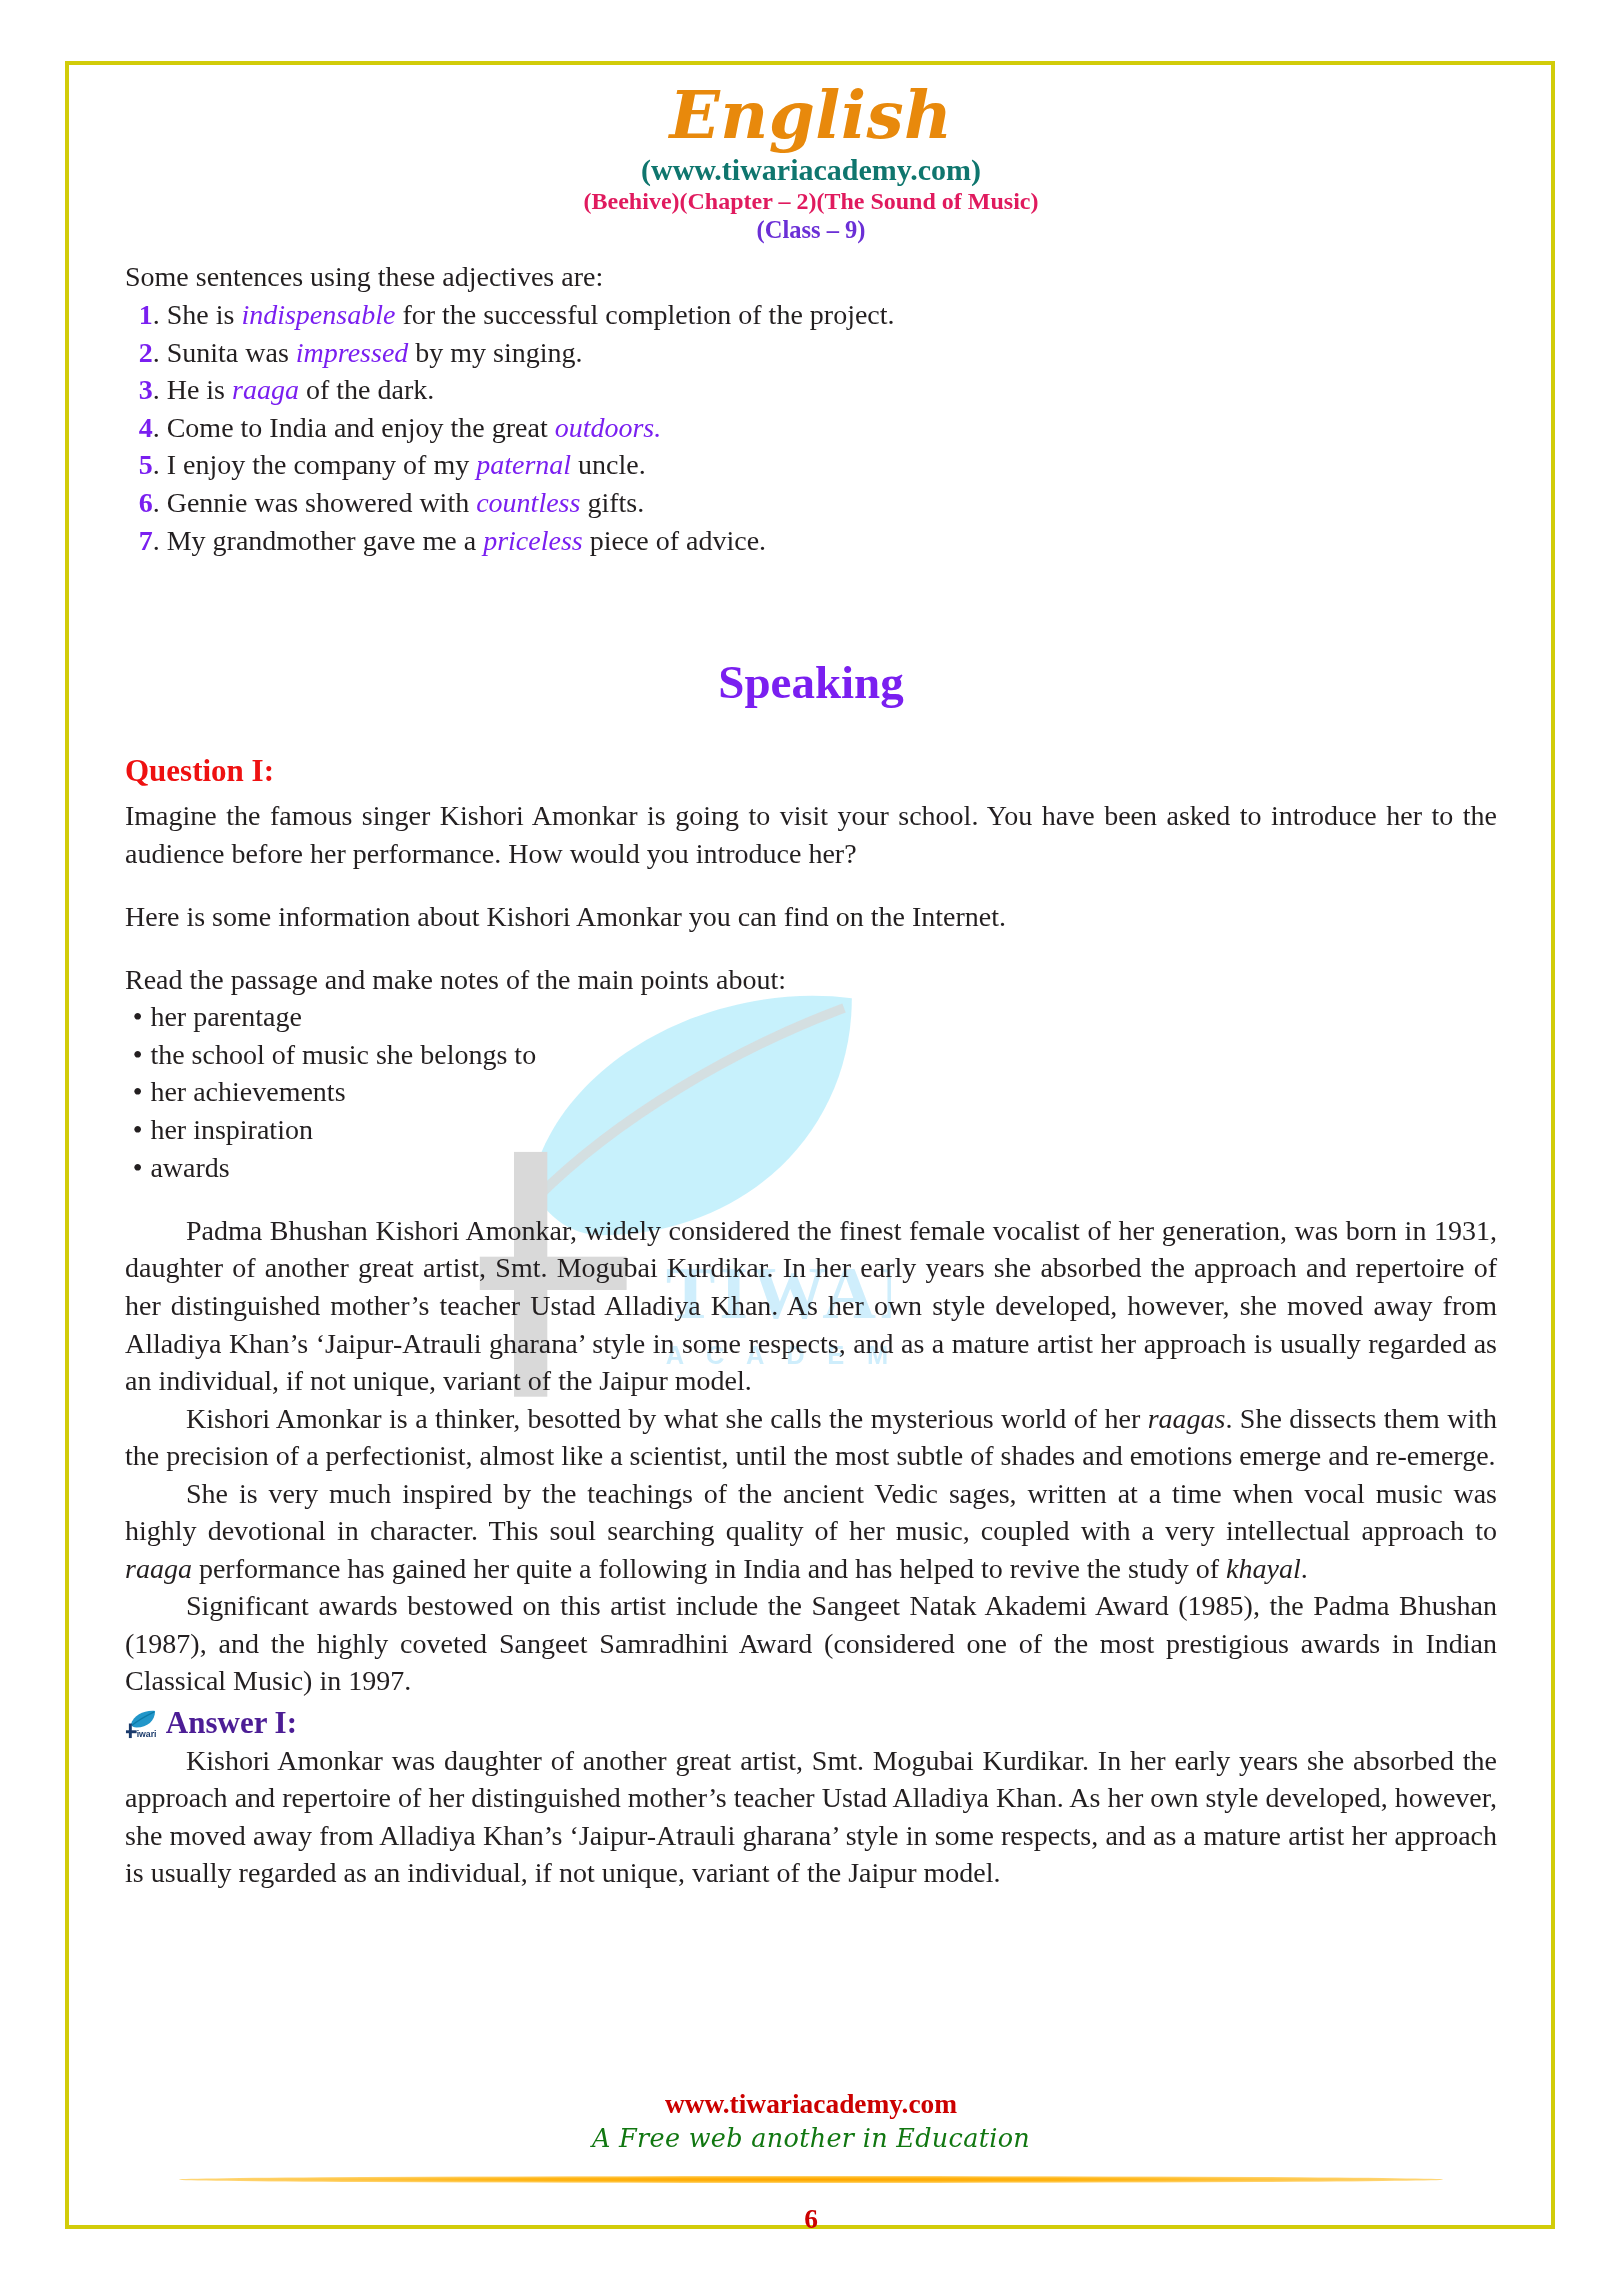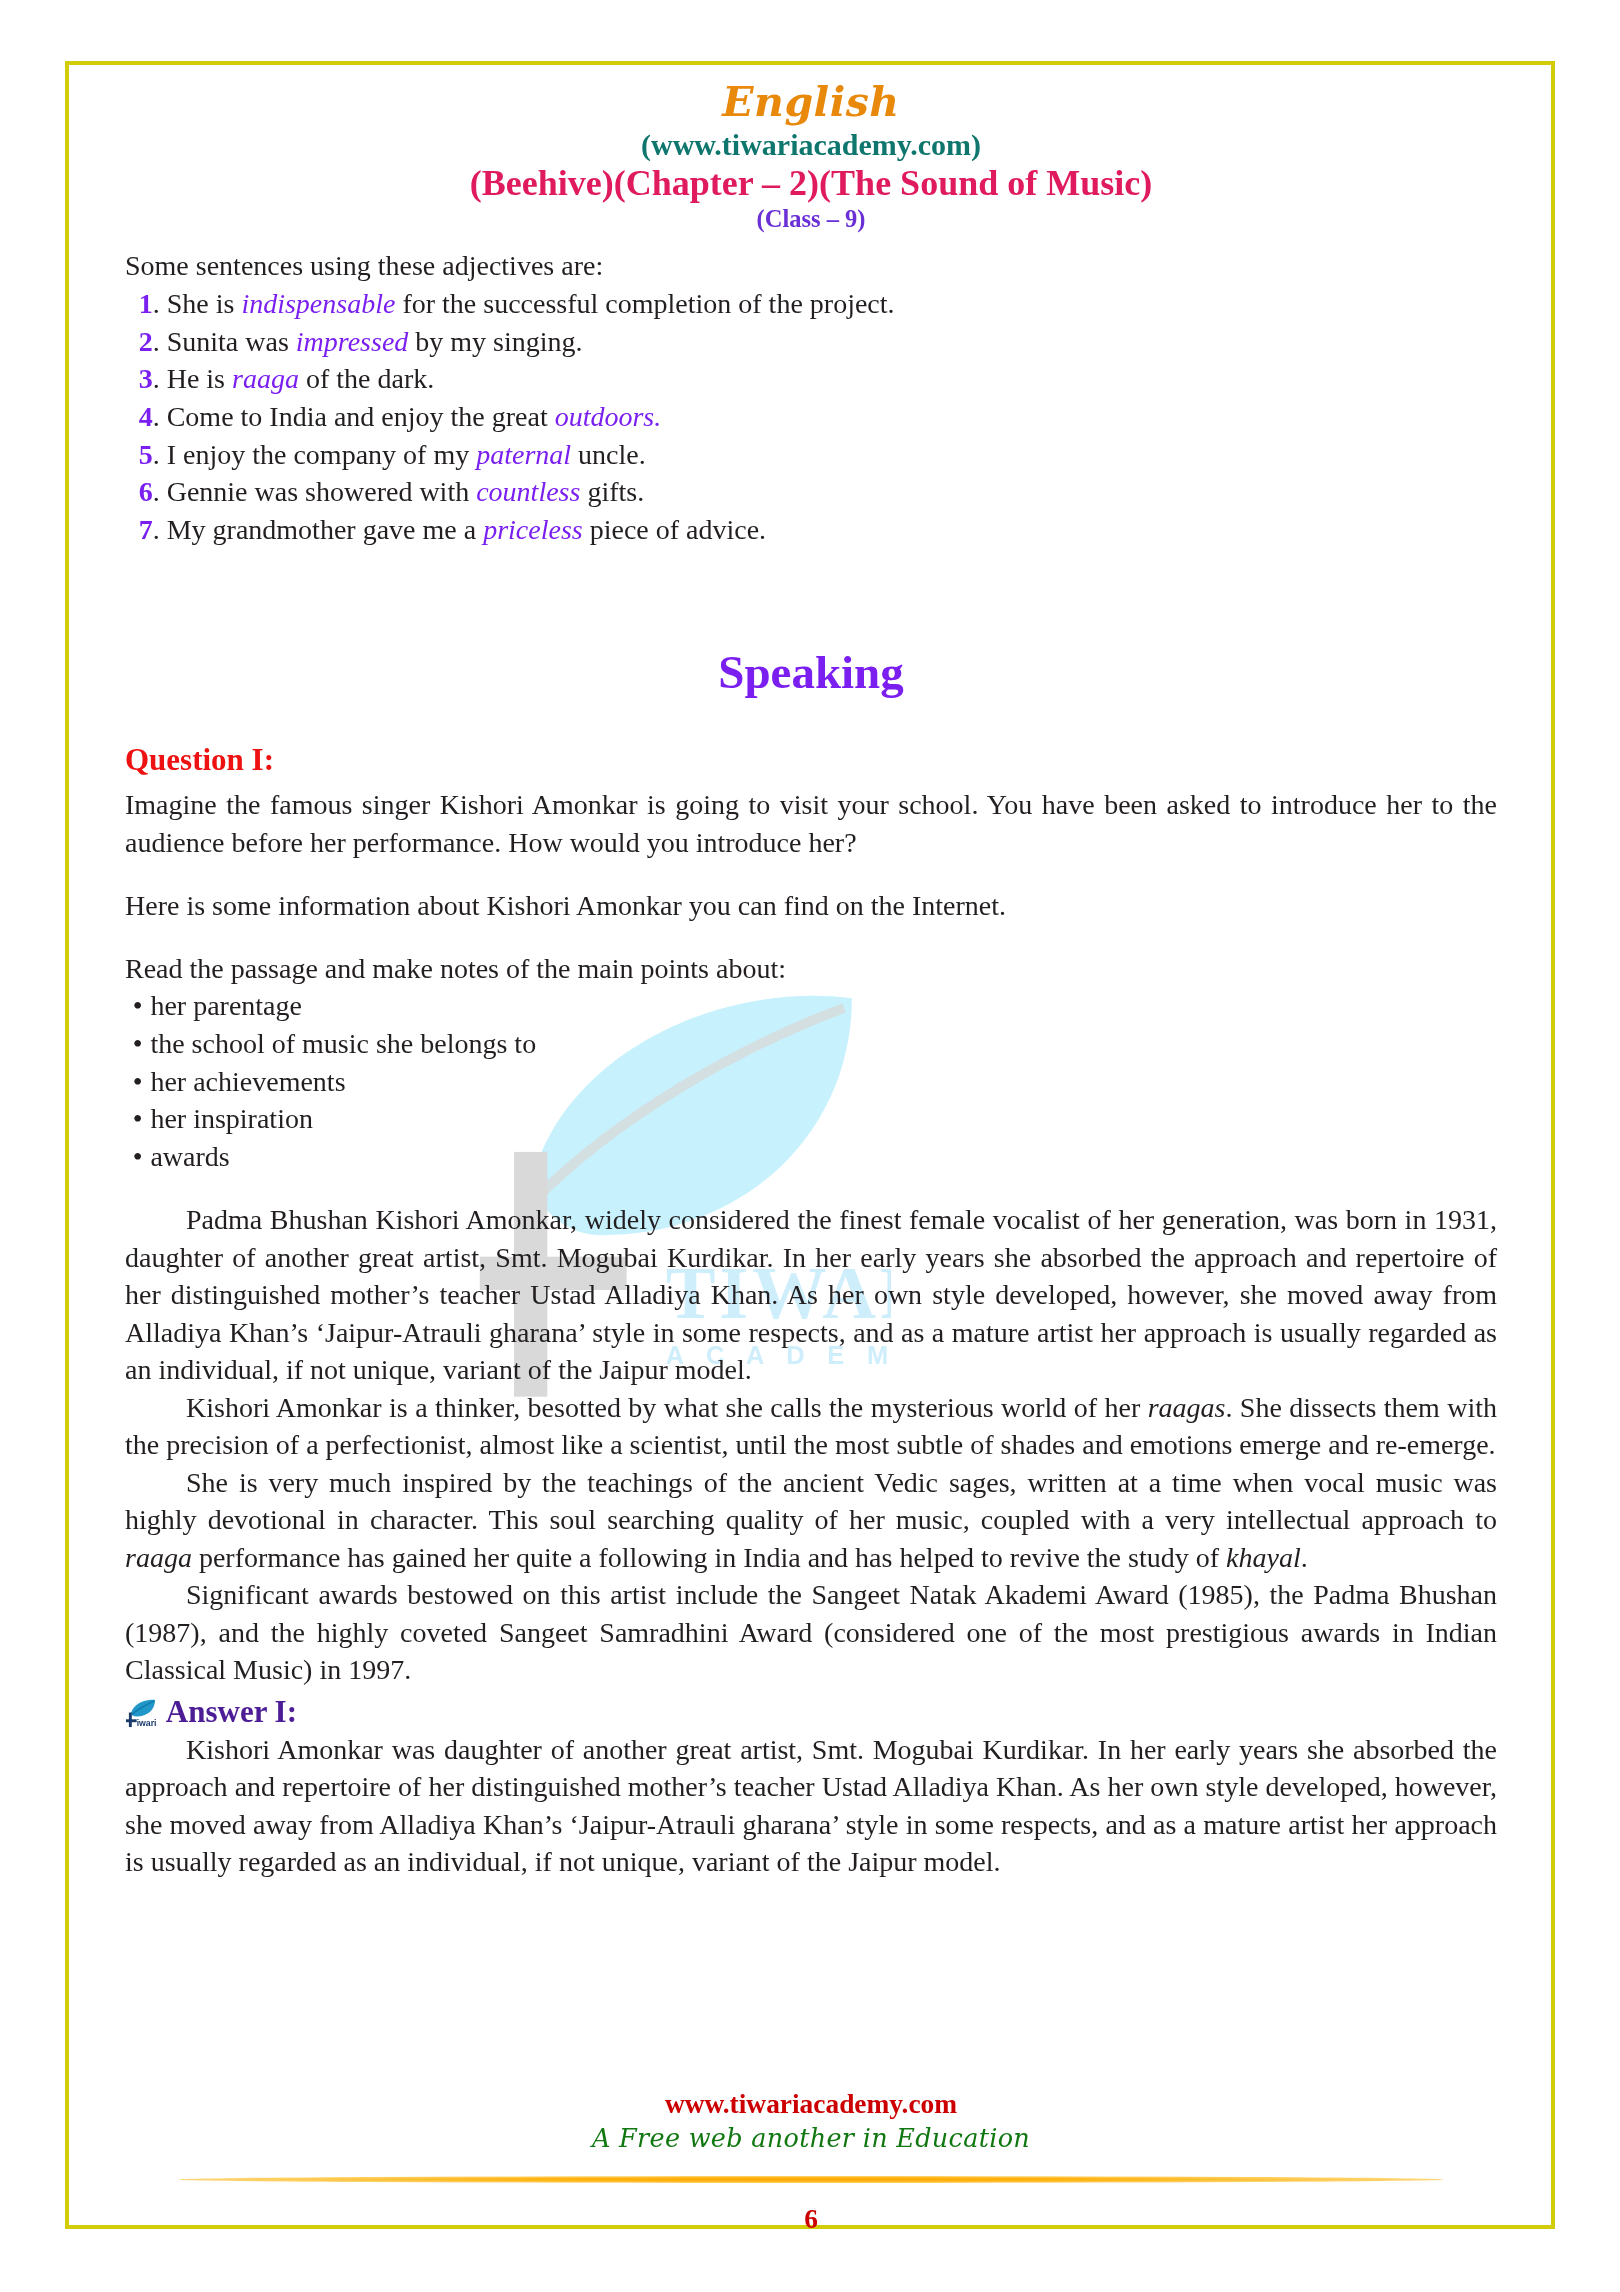--- a/index.html
+++ b/index.html
@@ -53,34 +53,34 @@
     width: 1372px;
     z-index: 2;
   }
 
   
   .doc-title {
     text-align: center;
     font-family: "DejaVu Serif", "Liberation Serif", serif;
     font-style: italic;
     font-weight: bold;
-    font-size: 41px;
+    font-size: 66px;
     line-height: 1.0;
     color: #e8890c;
     letter-spacing: 0.5px;
     margin: 0 0 3.9px 0;
   }
   .hdr-line {
     text-align: center;
     font-family: "Liberation Serif", serif;
     font-weight: bold;
     line-height: 1.18;
   }
   .hdr-site   { color: #0f766e; font-size: 30px; }
-  .hdr-chapter{ color: #e01a5e; font-size: 36px; }
+  .hdr-chapter{ color: #e01a5e; font-size: 24px; }
   .hdr-class  { color: #6b2fd6; font-size: 24.5px; }
 
   
   .para {
     font-size: 28px;
     line-height: 1.34;
     color: #231f20;
     margin: 0;
   }
   .para.justify {

